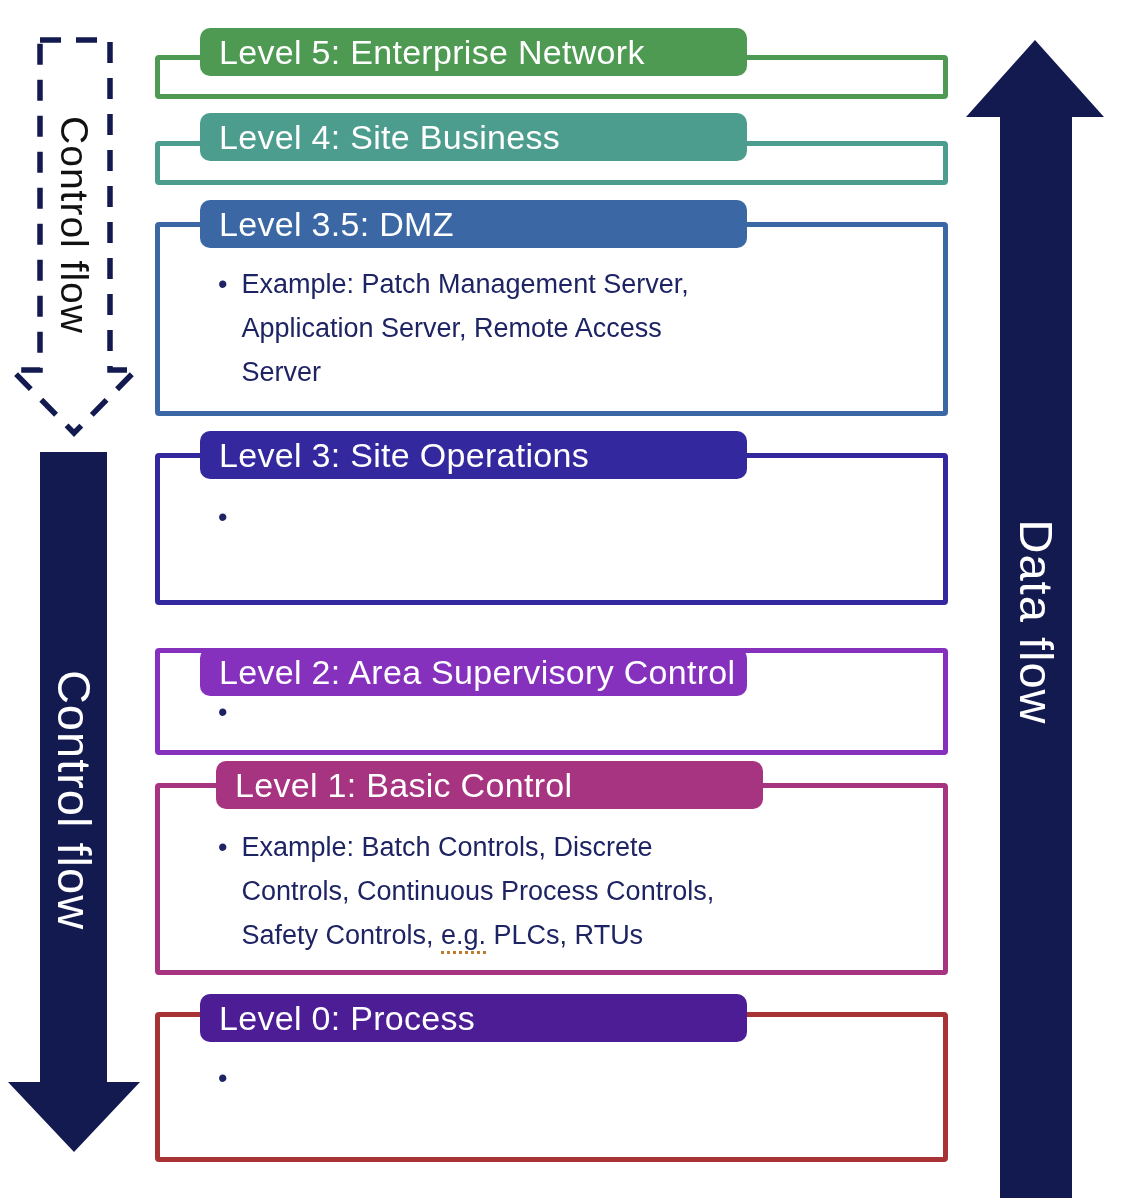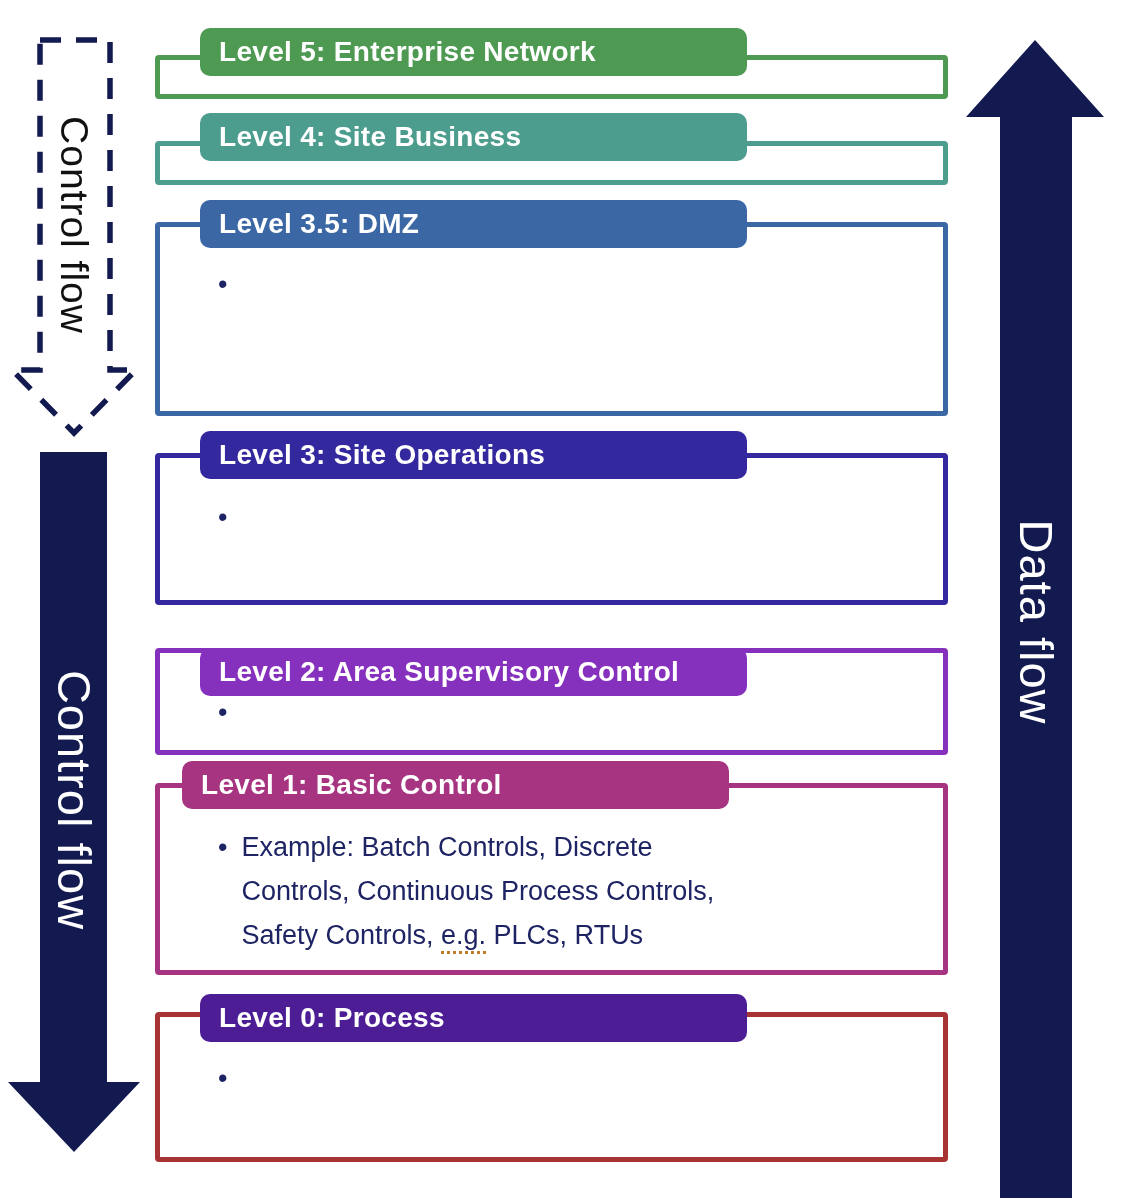--- a/index.html
+++ b/index.html
@@ -19,21 +19,21 @@
 
   .level-row .outline{
     position:absolute;background:transparent;
     border-style:solid;border-width:5px;border-radius:4px;
   }
   .level-row .badge{
     position:absolute;display:flex;align-items:center;
     height:48px;width:547px;border-radius:10px;
     padding-left:19px;box-sizing:border-box;
   }
-  .level-row .badge span{color:#ffffff;font-size:28px;font-weight:700;letter-spacing:.3px;}
+  .level-row .badge span{color:#ffffff;font-size:34px;font-weight:400;letter-spacing:.3px;}
   .level-row .body{
     position:absolute;display:flex;align-items:flex-start;
     color:#1d2363;font-size:27px;line-height:44px;font-weight:500;
   }
   .level-row .bullet{margin-right:14px;font-size:27px;}
   .level-row .example{white-space:pre-line;margin:0;}
   .eg-underline{border-bottom:3px dotted #c07b2b;padding-bottom:1px;}
 
   
   .l5 .outline{left:155px;top:55px;width:783px;height:34px;}
@@ -43,21 +43,21 @@
   .l35 .outline{left:155px;top:222px;width:783px;height:184px;}
   .l35 .badge{left:200px;top:200px;}
   .l35 .body{left:218px;top:262px;width:700px;}
   .l3 .outline{left:155px;top:453px;width:783px;height:142px;}
   .l3 .badge{left:200px;top:431px;}
   .l3 .body{left:218px;top:495px;width:700px;}
   .l2 .outline{left:155px;top:648px;width:783px;height:97px;}
   .l2 .badge{left:200px;top:648px;}
   .l2 .body{left:218px;top:690px;width:700px;}
   .l1 .outline{left:155px;top:783px;width:783px;height:182px;}
-  .l1 .badge{left:182px;top:761px;}
+  .l1 .badge{left:216px;top:761px;}
   .l1 .body{left:218px;top:825px;width:710px;}
   .l0 .outline{left:155px;top:1012px;width:783px;height:140px;}
   .l0 .badge{left:200px;top:994px;}
   .l0 .body{left:218px;top:1056px;width:700px;}
 </style>
 </head>
 <body>
 
 <div id="canvas">
 
@@ -90,20 +90,23 @@
     </div>
   </section>
 
   <section class="level-row l35">
     <div class="outline" style="border-color: rgb(59, 104, 164);"></div>
     <div class="badge" style="background-color: rgb(59, 104, 164);">
       <span>Level 3.5: DMZ</span>
     </div>
     <div class="body">
       <span class="bullet">•</span>
+      <p class="example">Example: Patch Management Server,
+Application Server, Remote Access
+Server</p>
     </div>
   </section>
 
   <section class="level-row l3">
     <div class="outline" style="border-color: rgb(52, 40, 158);"></div>
     <div class="badge" style="background-color: rgb(52, 40, 158);">
       <span>Level 3: Site Operations</span>
     </div>
     <div class="body">
       <span class="bullet">•</span>

